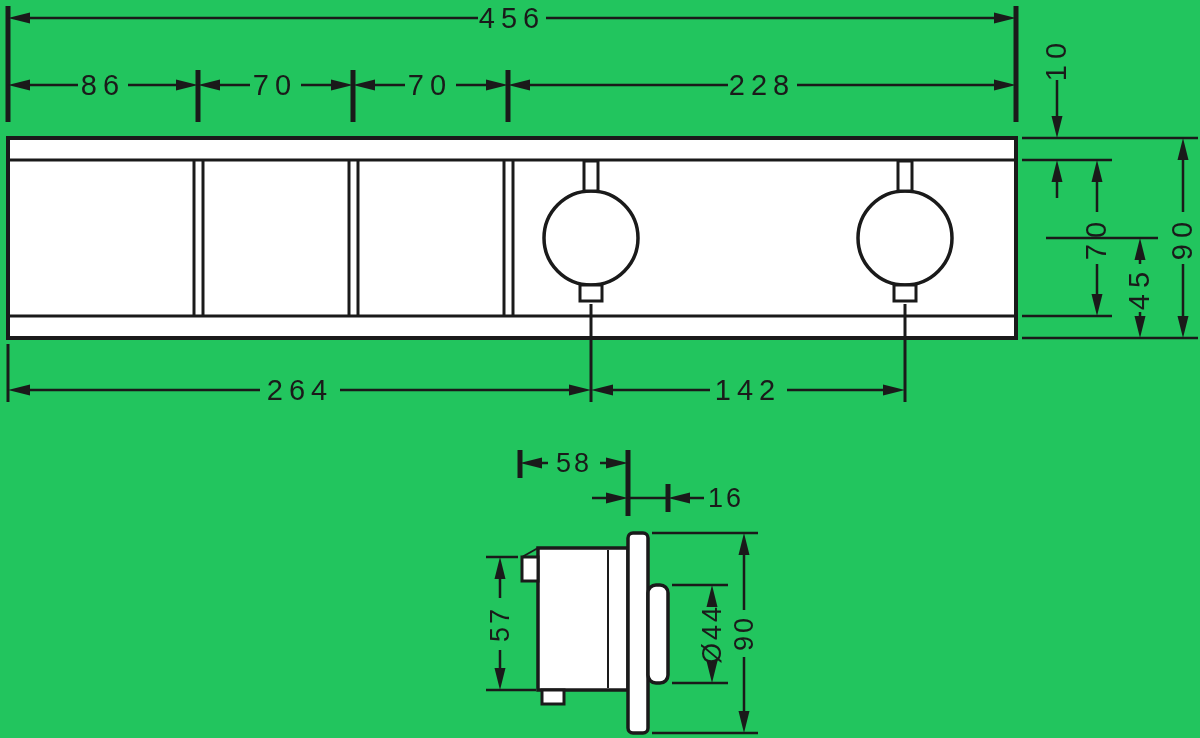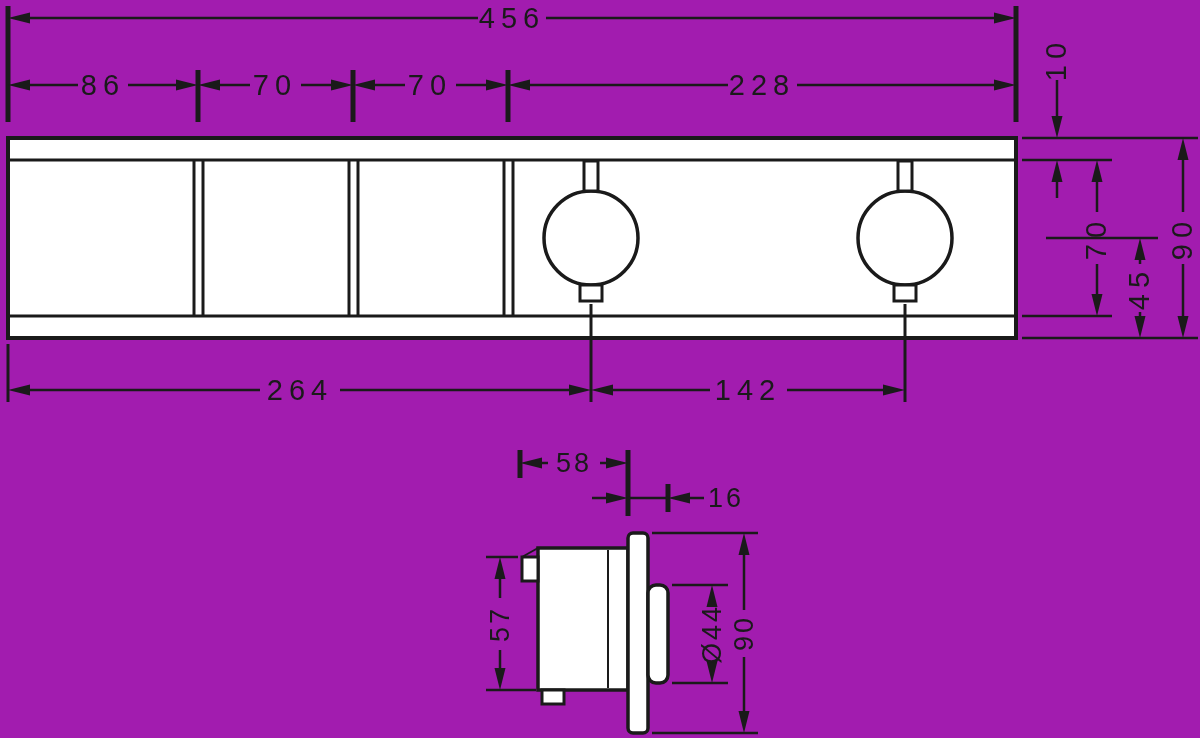--- a/index.html
+++ b/index.html
@@ -1,16 +1,16 @@
 <!DOCTYPE html>
 <html><head>
 <meta charset="utf-8">
 <style>
   html,body{margin:0;padding:0;background:#fff}
-  .canvas{width:1200px;height:738px;position:relative;background:#a21caf;overflow:hidden}
+  .canvas{width:1200px;height:738px;position:relative;background:#22c55e;overflow:hidden}
   svg{display:block}
   .obj{stroke:#1a1a1a;fill:#ffffff}
   .ln{stroke:#1a1a1a;fill:none}
   .arr{fill:#1a1a1a;stroke:none}
   .s4{stroke-width:4}
   .s35{stroke-width:3.5}
   .s3{stroke-width:3}
   .s25{stroke-width:2.5}
   .s2{stroke-width:2}
   .bar{stroke:#1a1a1a;stroke-width:5;fill:none}

